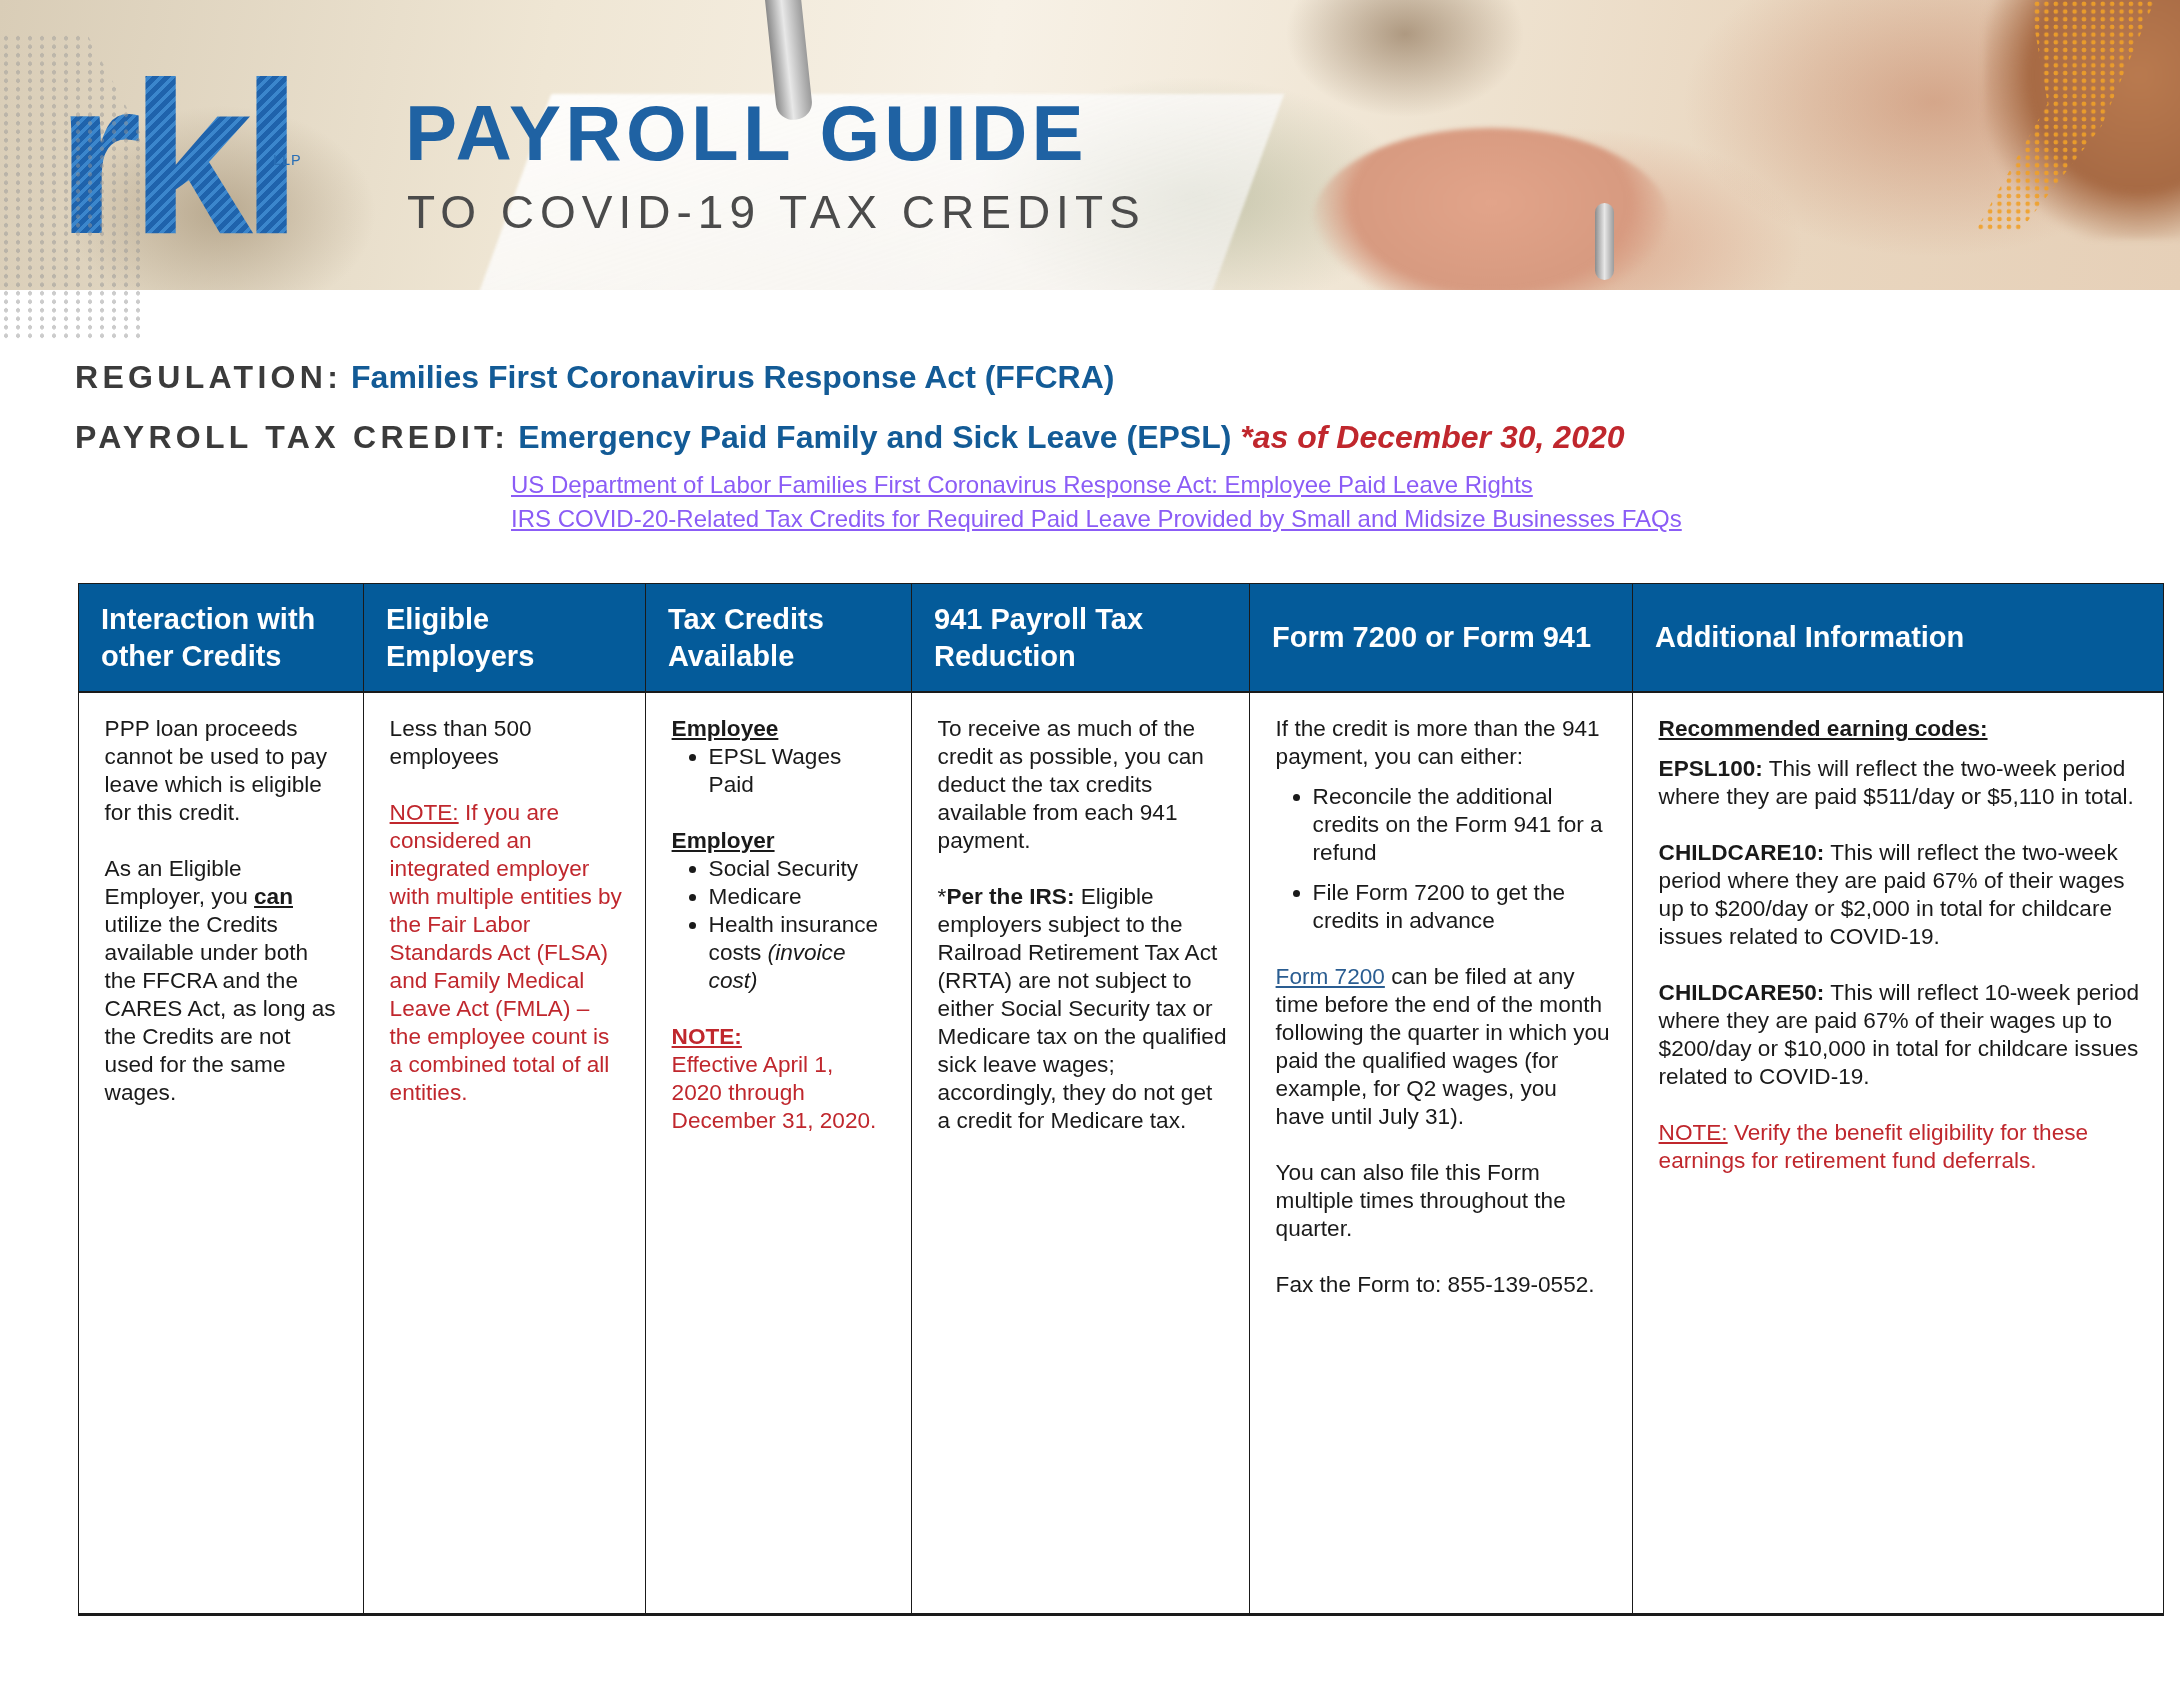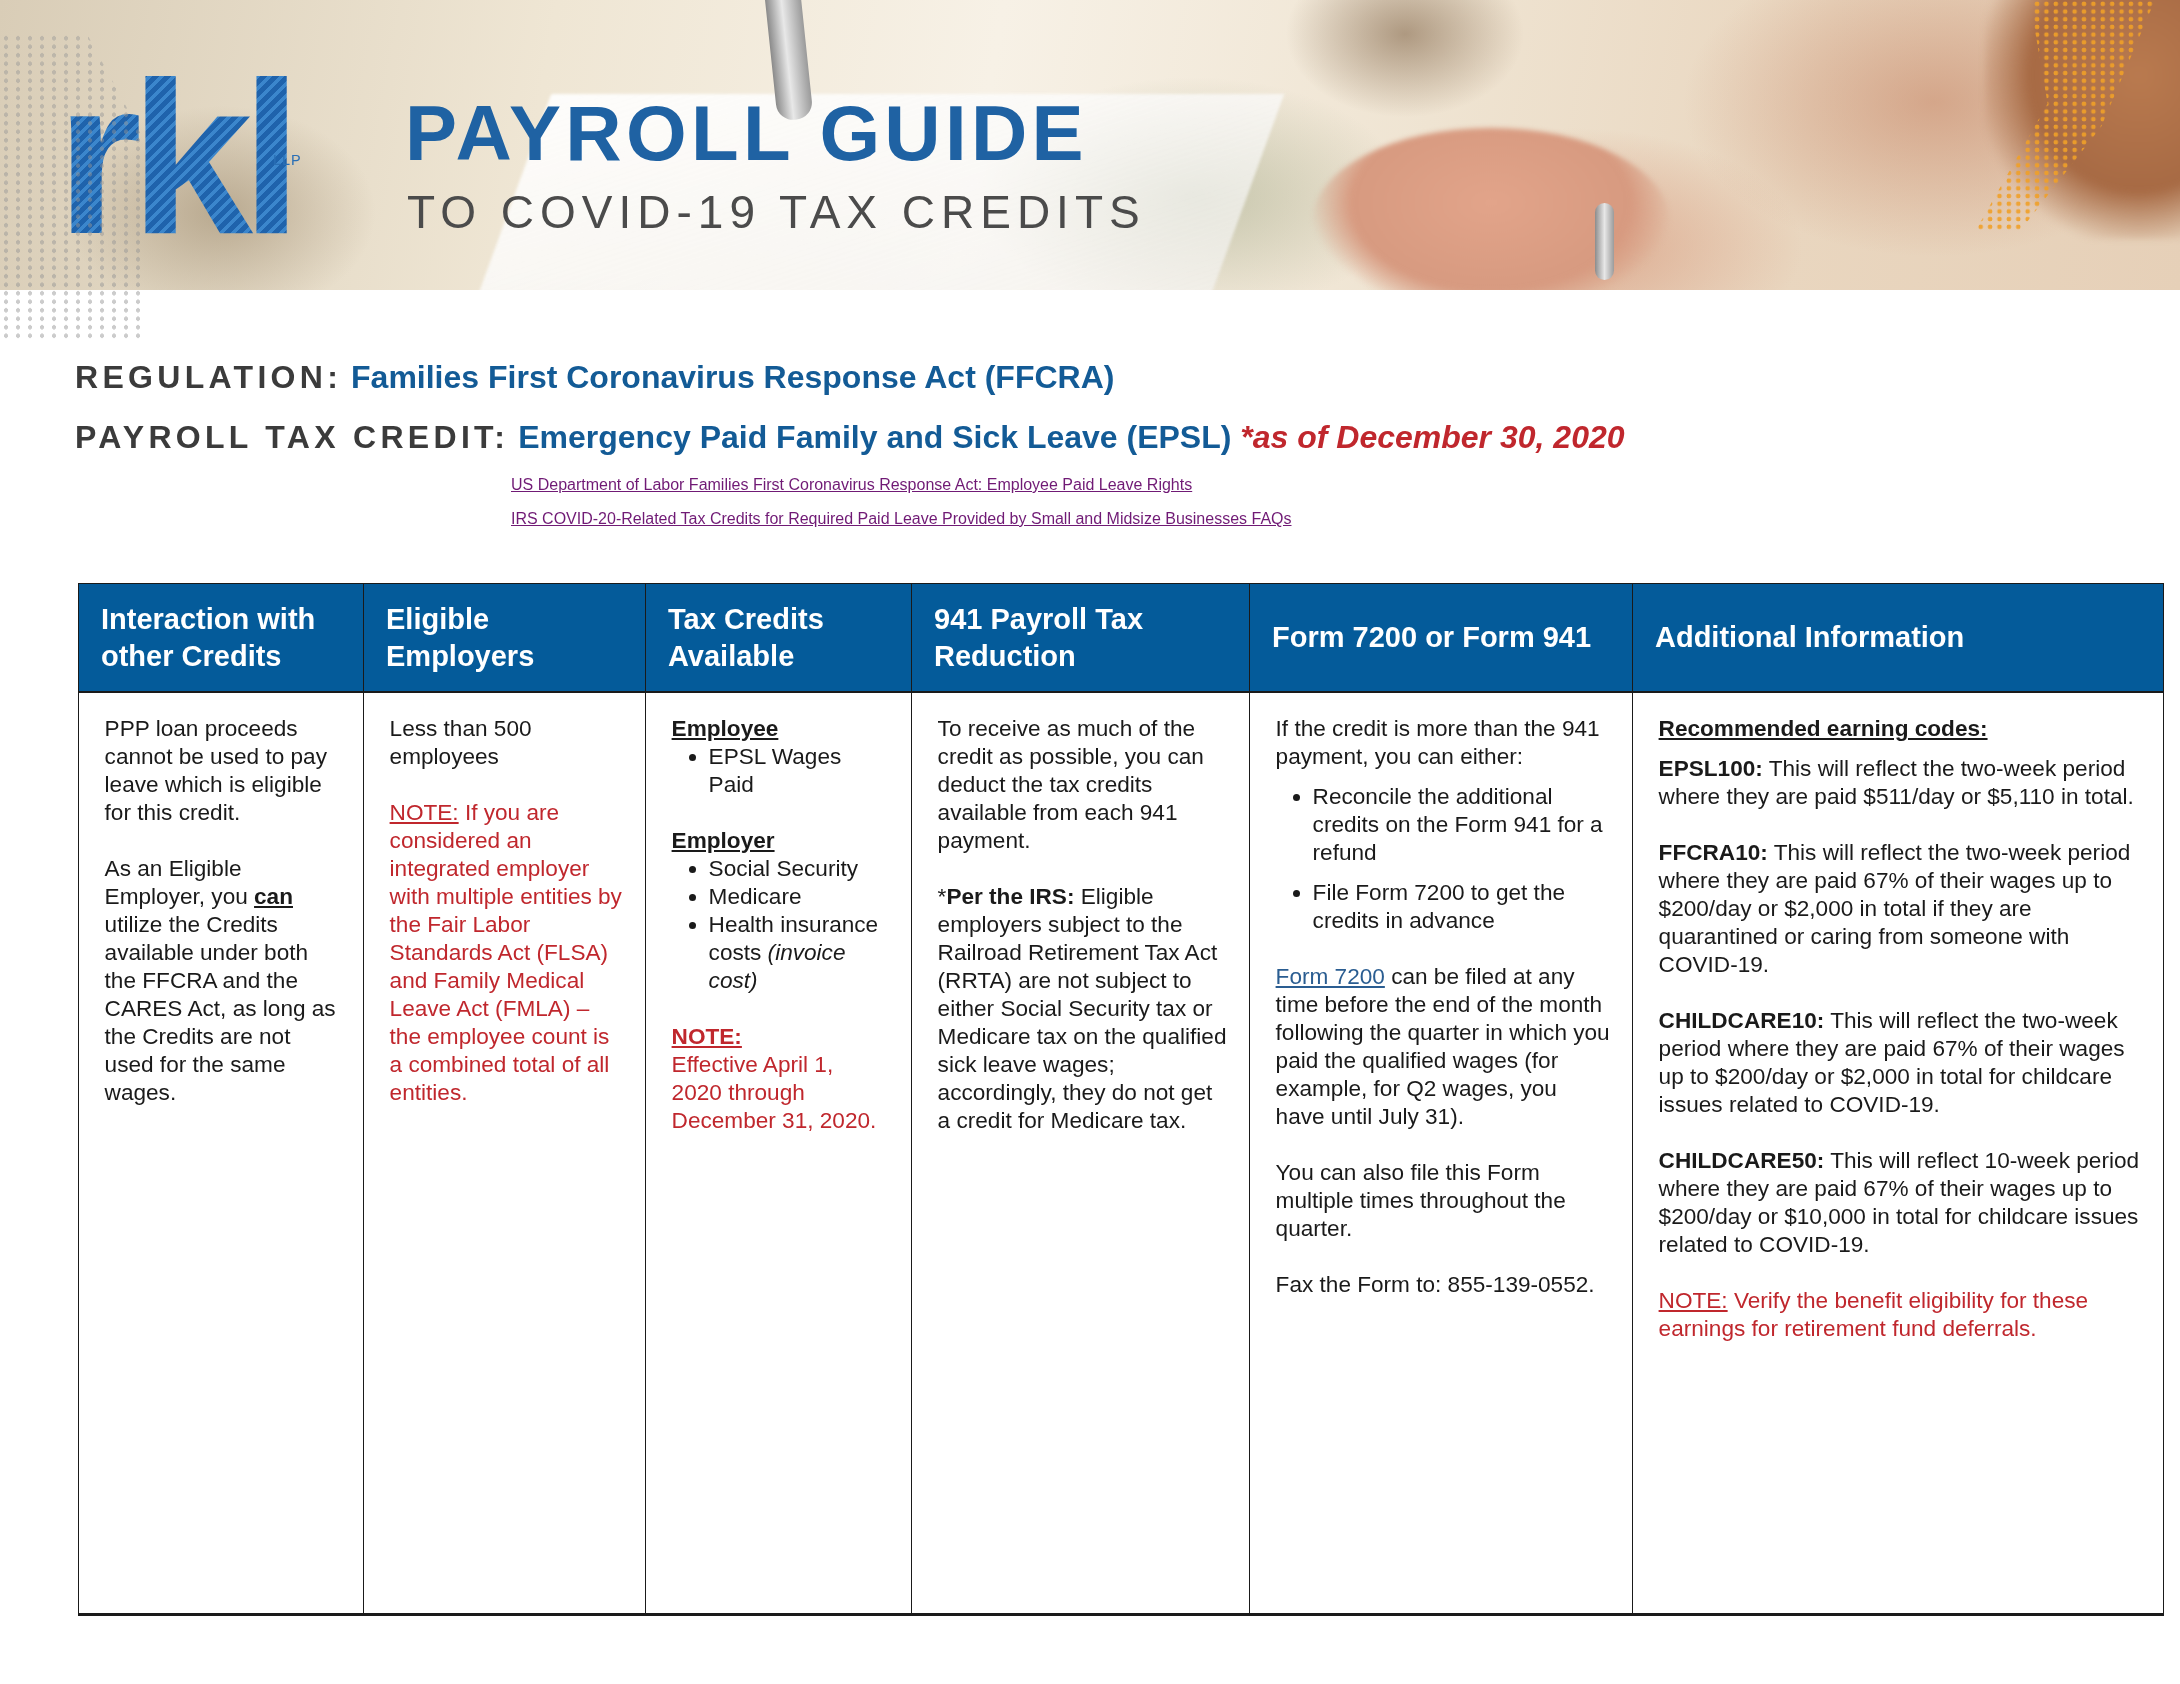--- a/index.html
+++ b/index.html
@@ -51,21 +51,21 @@
   .title-sub { position:absolute; left:407px; top:189px; font-size:46px; color:#4b4b4b; letter-spacing:6px; line-height:1; }
 
   
   .meta { position:absolute; left:75px; font-size:32px; line-height:1; white-space:nowrap; }
   .meta .k { color:#3b3b3b; font-weight:bold; letter-spacing:4.3px; }
   .meta .v { color:#135b96; font-weight:bold; }
   .meta .asof { color:#c0272d; font-weight:bold; font-style:italic; }
   .meta.reg { top:361px; }
   .meta.ptc { top:421px; }
   .links { position:absolute; left:511px; top:468px; }
-  .links a { display:block; font-size:16px; color:#701a75; text-decoration:underline; line-height:34px; }
+  .links a { display:block; font-size:24px; color:#8b5cf6; text-decoration:underline; line-height:34px; }
 
   
   .tbl { position:absolute; left:62px; top:583px; width:2086px; height:1033px;
     border:1.7px solid #1a1a1a; border-bottom:3.4px solid #1a1a1a; box-sizing:border-box;margin-left:16px; }
   .cols { display:flex; height:100%; }
   .col { box-sizing:border-box; border-right:1.7px solid #1a1a1a; display:flex; flex-direction:column; }
   .col:last-child { border-right:none; }
   .hd { height:109px; background:#045b9a; color:#ffffff; font-weight:bold; font-size:29px; line-height:37px;
         padding:0 22px; display:flex; align-items:center; border-bottom:2.6px solid #1a1a1a; box-sizing:border-box; }
   .bd { padding:22px 22px 0 25.6px; font-size:22.6px; line-height:28px; color:#1a1a1a; }
@@ -172,21 +172,20 @@
         <p>You can also file this Form multiple times throughout the quarter.</p>
         <p>Fax the Form to: 855-139-0552.</p>
       </div>
     </div>
 
     <div class="col" style="flex:1">
       <div class="hd">Additional Information</div>
       <div class="bd">
         <p class="b u tight">Recommended earning codes:</p>
         <p><span class="b">EPSL100:</span><span> This will reflect the two-week period where they are paid $511/day or $5,110 in total.</span></p>
-        <p><span class="b">FFCRA10:</span><span> This will reflect the two-week period where they are paid 67% of their wages up to $200/day or $2,000 in total if they are quarantined or caring from someone with COVID-19.</span></p>
         <p><span class="b">CHILDCARE10:</span><span> This will reflect the two-week period where they are paid 67% of their wages up to $200/day or $2,000 in total for childcare issues related to COVID-19.</span></p>
         <p><span class="b">CHILDCARE50:</span><span> This will reflect 10-week period where they are paid 67% of their wages up to $200/day or $10,000 in total for childcare issues related to COVID-19.</span></p>
         <p class="red"><span class="u">NOTE:</span><span> Verify the benefit eligibility for these earnings for retirement fund deferrals.</span></p>
       </div>
     </div>
 
   </div>
 </div>
 
 

